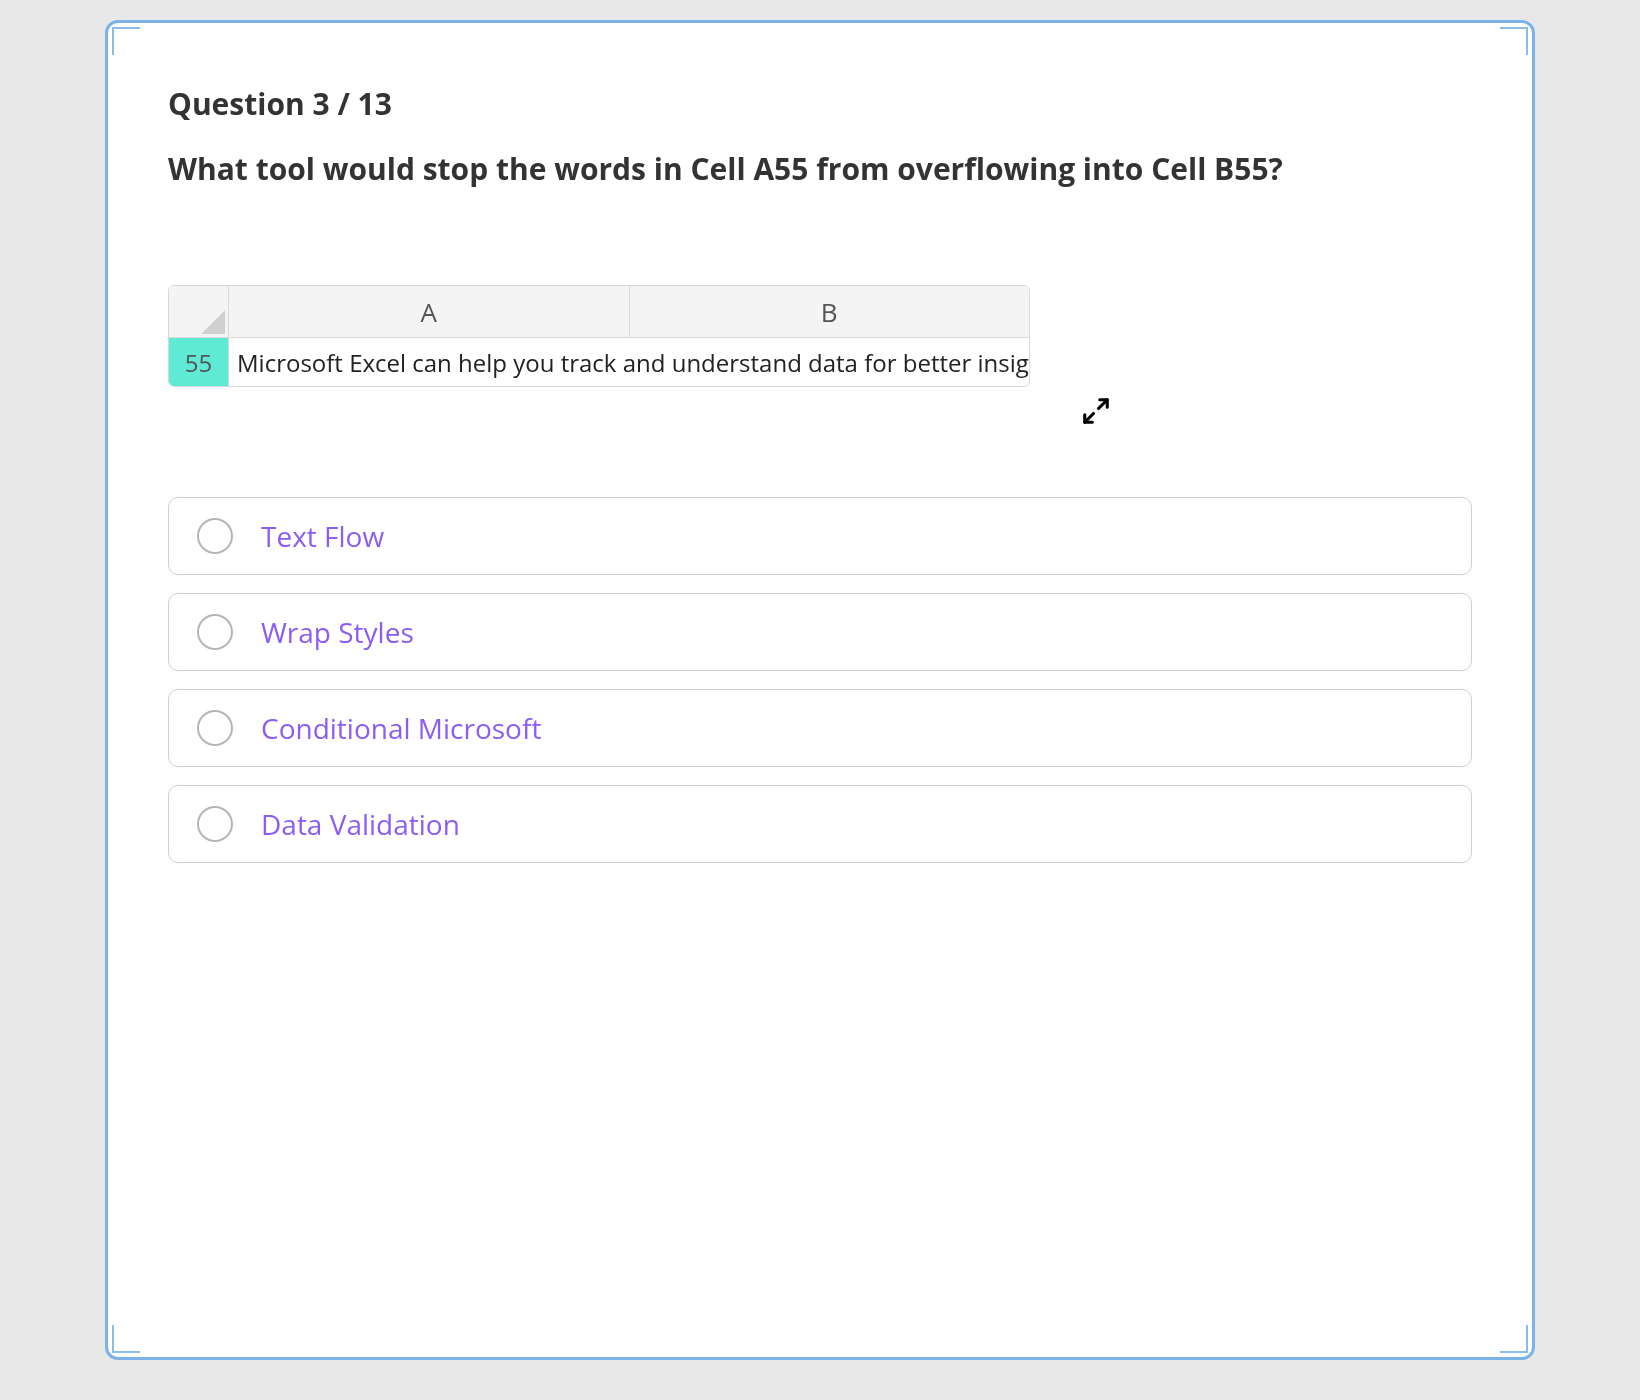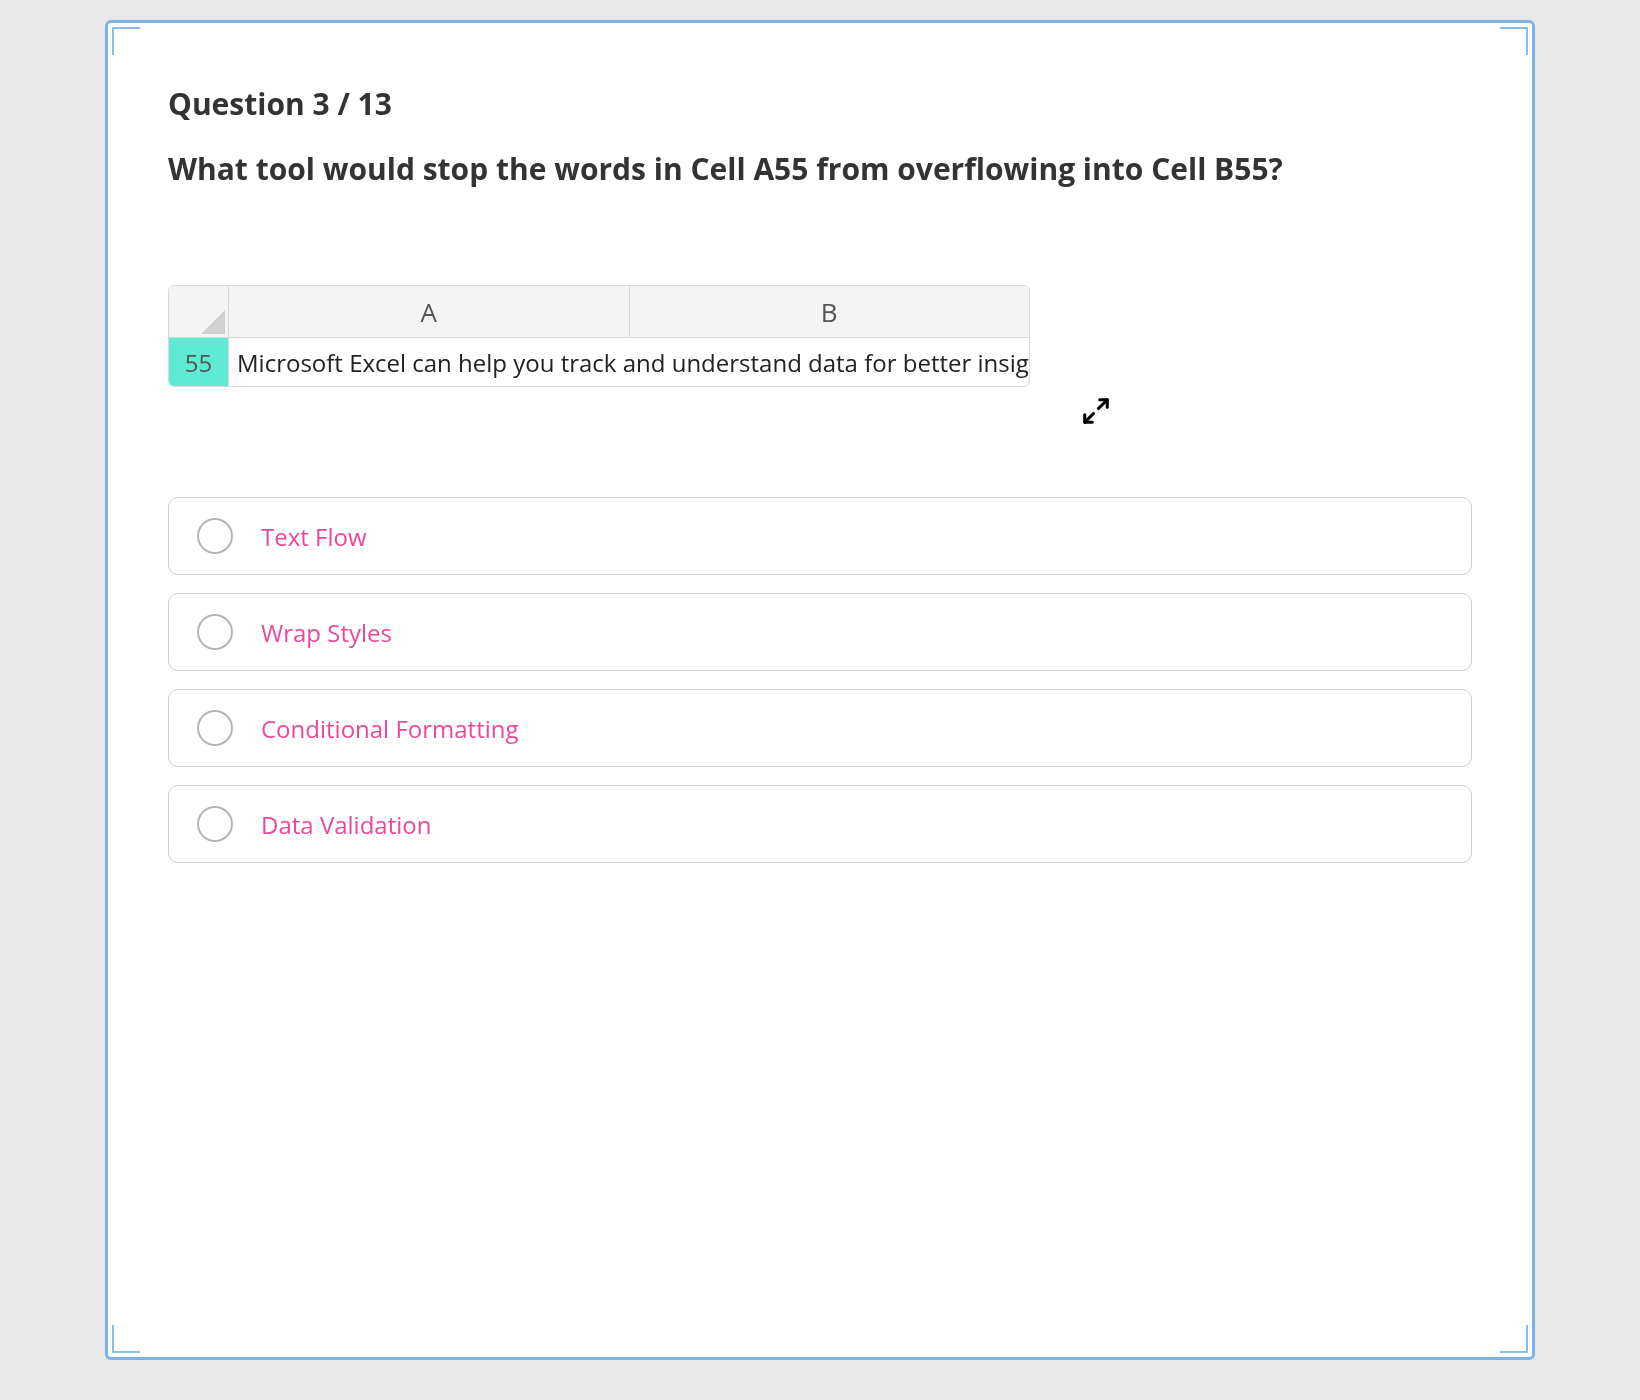--- a/index.html
+++ b/index.html
@@ -14,21 +14,21 @@
       height: 1400px;
       display: flex;
       justify-content: center;
       align-items: flex-start;
       padding: 20px 0;
     }
     .card {
       width: 1430px;
       background: #ffffff;
       border: 3px solid #7bb3e8;
-      border-radius: 6px;
+      border-radius: 13px;
       padding: 60px 60px 92px 60px;
       position: relative;
       min-height: 1340px;
     }
     .corner-mark {
       position: absolute;
       width: 28px;
       height: 28px;
     }
     .corner-mark.tl {
@@ -167,22 +167,22 @@
     }
     .radio {
       width: 36px;
       height: 36px;
       border: 2px solid #b6b6b6;
       border-radius: 50%;
       margin-right: 28px;
       flex-shrink: 0;
     }
     .option-label {
-      font-size: 24px;
-      color: #ec4899;
+      font-size: 28px;
+      color: #8b5cf6;
     }
   </style>
 </head>
 <body>
 
 <div class="card">
   <div class="corner-mark tl"></div>
   <div class="corner-mark tr"></div>
   <div class="corner-mark bl"></div>
   <div class="corner-mark br"></div>
@@ -216,20 +216,20 @@
     <div class="option">
       <div class="radio"></div>
       <div class="option-label">Text Flow</div>
     </div>
     <div class="option">
       <div class="radio"></div>
       <div class="option-label">Wrap Styles</div>
     </div>
     <div class="option">
       <div class="radio"></div>
-      <div class="option-label">Conditional Formatting</div>
+      <div class="option-label">Conditional Microsoft</div>
     </div>
     <div class="option">
       <div class="radio"></div>
       <div class="option-label">Data Validation</div>
     </div>
   </div>
 </div>
 
 </body></html>

